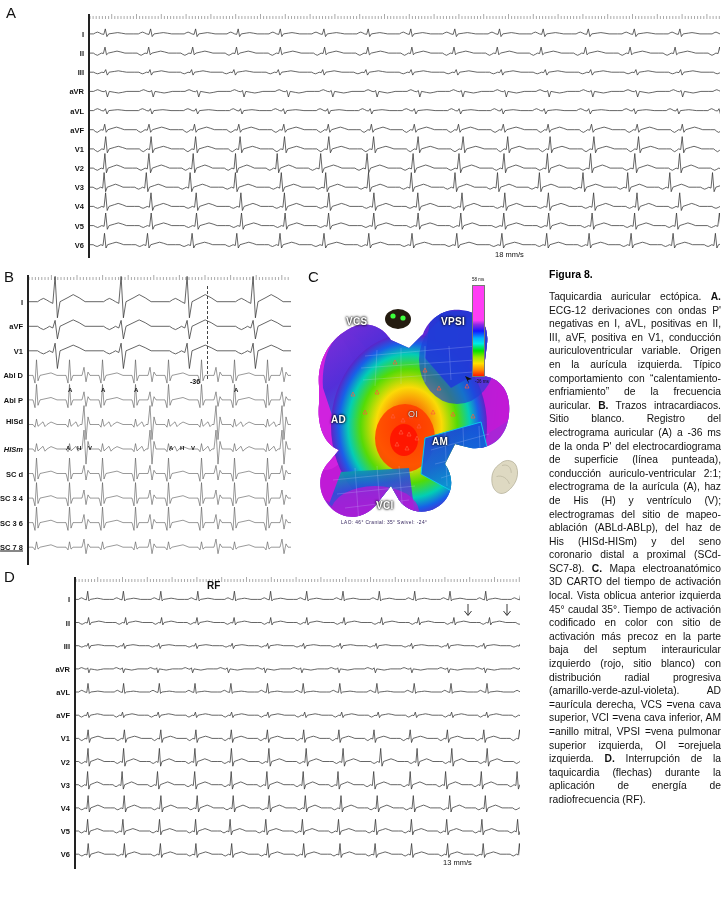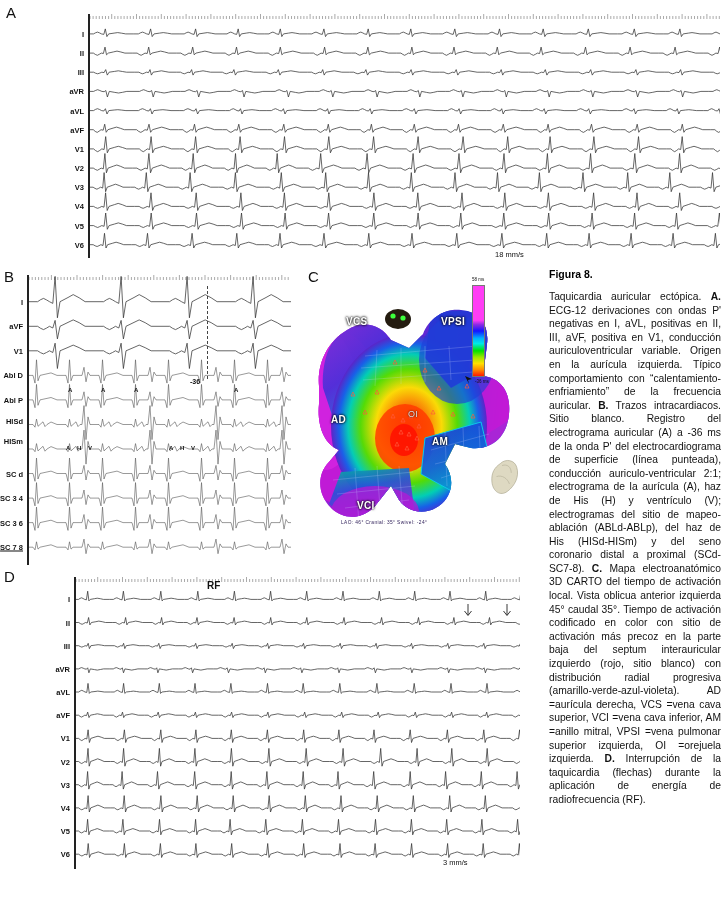--- a/index.html
+++ b/index.html
@@ -212,21 +212,21 @@
         <path d="M0,247.6 L6.0,247.6 L8.0,255.4 L9.5,232.1 L11.0,253.1 L13.0,247.6 L24.0,245.2 L30.0,247.6 L37.0,247.6 L39.0,247.6 L41.0,255.4 L42.5,232.1 L44.0,253.1 L46.0,247.6 L55.0,247.6 L57.0,239.5 L59.0,254.1 L61.0,244.4 L63.0,247.6 L70.0,247.6 L72.0,247.6 L74.0,255.4 L75.5,232.1 L77.0,253.1 L79.0,247.6 L90.0,245.2 L96.0,247.6 L103.0,247.6 L105.0,247.6 L107.0,255.4 L108.5,232.1 L110.0,253.1 L112.0,247.6 L121.0,247.6 L123.0,239.5 L125.0,254.1 L127.0,244.4 L129.0,247.6 L136.0,247.6 L138.0,247.6 L140.0,255.4 L141.5,232.1 L143.0,253.1 L145.0,247.6 L156.0,245.2 L162.0,247.6 L169.0,247.6 L171.0,247.6 L173.0,255.4 L174.5,232.1 L176.0,253.1 L178.0,247.6 L187.0,247.6 L189.0,239.5 L191.0,254.1 L193.0,244.4 L195.0,247.6 L202.0,247.6 L204.0,247.6 L206.0,255.4 L207.5,232.1 L209.0,253.1 L211.0,247.6 L222.0,245.2 L228.0,247.6 L235.0,247.6 L237.0,247.6 L239.0,255.4 L240.5,232.1 L242.0,253.1 L244.0,247.6 L253.0,247.6 L255.0,239.5 L257.0,254.1 L259.0,244.4 L261.0,247.6 L268.0,247.6" class="trace-thin"></path>
         <path d="M0,272.2 L6.0,272.2 L8.0,274.9 L9.5,266.8 L11.0,274.1 L13.0,272.2 L24.0,269.8 L30.0,272.2 L37.0,272.2 L39.0,272.2 L41.0,274.9 L42.5,266.8 L44.0,274.1 L46.0,272.2 L55.0,272.2 L57.0,264.1 L59.0,278.7 L61.0,268.9 L63.0,272.2 L70.0,272.2 L72.0,272.2 L74.0,274.9 L75.5,266.8 L77.0,274.1 L79.0,272.2 L90.0,269.8 L96.0,272.2 L103.0,272.2 L105.0,272.2 L107.0,274.9 L108.5,266.8 L110.0,274.1 L112.0,272.2 L121.0,272.2 L123.0,264.1 L125.0,278.7 L127.0,268.9 L129.0,272.2 L136.0,272.2 L138.0,272.2 L140.0,274.9 L141.5,266.8 L143.0,274.1 L145.0,272.2 L156.0,269.8 L162.0,272.2 L169.0,272.2 L171.0,272.2 L173.0,274.9 L174.5,266.8 L176.0,274.1 L178.0,272.2 L187.0,272.2 L189.0,264.1 L191.0,278.7 L193.0,268.9 L195.0,272.2 L202.0,272.2 L204.0,272.2 L206.0,274.9 L207.5,266.8 L209.0,274.1 L211.0,272.2 L222.0,269.8 L228.0,272.2 L235.0,272.2 L237.0,272.2 L239.0,274.9 L240.5,266.8 L242.0,274.1 L244.0,272.2 L253.0,272.2 L255.0,264.1 L257.0,278.7 L259.0,268.9 L261.0,272.2 L268.0,272.2" class="trace-thin"></path>
       </svg>
     <div id="labelsB">
         <div class="lead-label" style="top: 26.7273px;">I</div>
         <div class="lead-label" style="top: 51.2727px;">aVF</div>
         <div class="lead-label" style="top: 75.8182px;">V1</div>
         <div class="lead-label" style="top: 100.364px;">Abl D</div>
         <div class="lead-label" style="top: 124.909px;">Abl P</div>
         <div class="lead-label" style="top: 146px;">HISd</div>
-        <div class="lead-label" style="top: 166px;">HISm</div>
+        <div class="lead-label" style="top: 174px; font-style: italic;">HISm</div>
         <div class="lead-label" style="top: 198.545px;">SC d</div>
         <div class="lead-label" style="top: 223.091px;">SC 3 4</div>
         <div class="lead-label" style="top: 247.636px;">SC 3 6</div>
         <div class="lead-label" style="top: 272.182px; text-decoration: underline;">SC 7 8</div>
       </div>
   </div>
 
   <div class="dashed-marker" style="left:207px; top:286px; height:93px;"></div>
   <div class="ms-label" style="left:190px; top:378px;">-36</div>
 
@@ -371,21 +371,21 @@
         <path d="M12,6 C18,4 22,8 22,14" fill="none" stroke="#b5b09a" stroke-width="0.7"></path>
         <path d="M6,18 C12,16 18,20 20,26" fill="none" stroke="#b5b09a" stroke-width="0.7"></path>
       </g>
     </svg>
 
     <div class="map-tag" style="left:41px; top:48px;">VCS</div>
     <div class="map-tag" style="left:136px; top:48px;">VPSI</div>
     <div class="map-tag dim" style="left:103px; top:99px;margin-top:42px;">OI</div>
     <div class="map-tag" style="left:2px; top:146px;padding-left:24px;">AD</div>
     <div class="map-tag" style="left:127px; top:168px;">AM</div>
-    <div class="map-tag" style="left:52px; top:232px;">VCI</div>
+    <div class="map-tag" style="left:52px; top:232px;padding-left:19px;">VCI</div>
 
     <div id="colorbar"></div>
     <div class="cb-text" style="left:167px; top:9px;">58 ms</div>
     <div class="cb-text" style="left:170px; top:111px;">-36 ms</div>
     <svg style="position:absolute; left:159px; top:107px;" width="10" height="10">
       <path d="M1,1 L8,4 L4,5 L5,9 Z" fill="#111"></path>
     </svg>
 
     <div class="view-angles">LAO: 46°   Cranial: 35°   Swivel: -24°</div>
   </div>
@@ -427,21 +427,21 @@
 
   <div class="rf-label" style="left:207px; top:580px;">RF</div>
 
   <svg class="arrow-mark" style="left:464px; top:604px;">
     <path d="M4,0 L4,11 M0.5,7 L4,11.5 L7.5,7" fill="none" stroke="#222" stroke-width="0.9"></path>
   </svg>
   <svg class="arrow-mark" style="left:503px; top:604px;">
     <path d="M4,0 L4,11 M0.5,7 L4,11.5 L7.5,7" fill="none" stroke="#222" stroke-width="0.9"></path>
   </svg>
 
-  <div class="speed-label" style="left:443px; top:858px;">3 mm/s</div>
+  <div class="speed-label" style="left:443px; top:858px;">13 mm/s</div>
 
 <div id="caption">
       <div class="fig-title">Figura 8.</div>
       <p class="body"><span>Taquicardia auricular ectópica. </span><b>A.</b><span> ECG-12 derivaciones con ondas P' negativas en I, aVL, positivas en II, III, aVF, positiva en V1, conducción auriculoventricular variable. Origen en la aurícula izquierda. Típico comportamiento con “calentamiento-enfriamiento” de la frecuencia auricular. </span><b>B.</b><span> Trazos intracardiacos. Sitio blanco. Registro del electrograma auricular (A) a -36 ms de la onda P' del electrocardiograma de superficie (línea punteada), conducción auriculo-ventricular 2:1; electrograma de la aurícula (A), haz de His (H) y ventrículo (V); electrogramas del sitio de mapeo-ablación (ABLd-ABLp), del haz de His (HISd-HISm) y del seno coronario distal a proximal (SCd-SC7-8). </span><b>C.</b><span> Mapa electroanatómico 3D CARTO del tiempo de activación local. Vista oblicua anterior izquierda 45° caudal 35°. Tiempo de activación codificado en color con sitio de activación más precoz en la parte baja del septum interauricular izquierdo (rojo, sitio blanco) con distribución radial progresiva (amarillo-verde-azul-violeta). AD =aurícula derecha, VCS =vena cava superior, VCI =vena cava inferior, AM =anillo mitral, VPSI =vena pulmonar superior izquierda, OI =orejuela izquierda. </span><b>D.</b><span> Interrupción de la taquicardia (flechas) durante la aplicación de energía de radiofrecuencia (RF).</span></p>
     </div>
     <div class="intra-label" style="left: 68px; top: 387px;">A</div>
     <div class="intra-label" style="left: 101px; top: 387px;">A</div>
     <div class="intra-label" style="left: 134px; top: 387px;">A</div>
     <div class="intra-label" style="left: 234px; top: 387px;">A</div>
     <div class="intra-label" style="left: 66px; top: 445px;">A</div>

